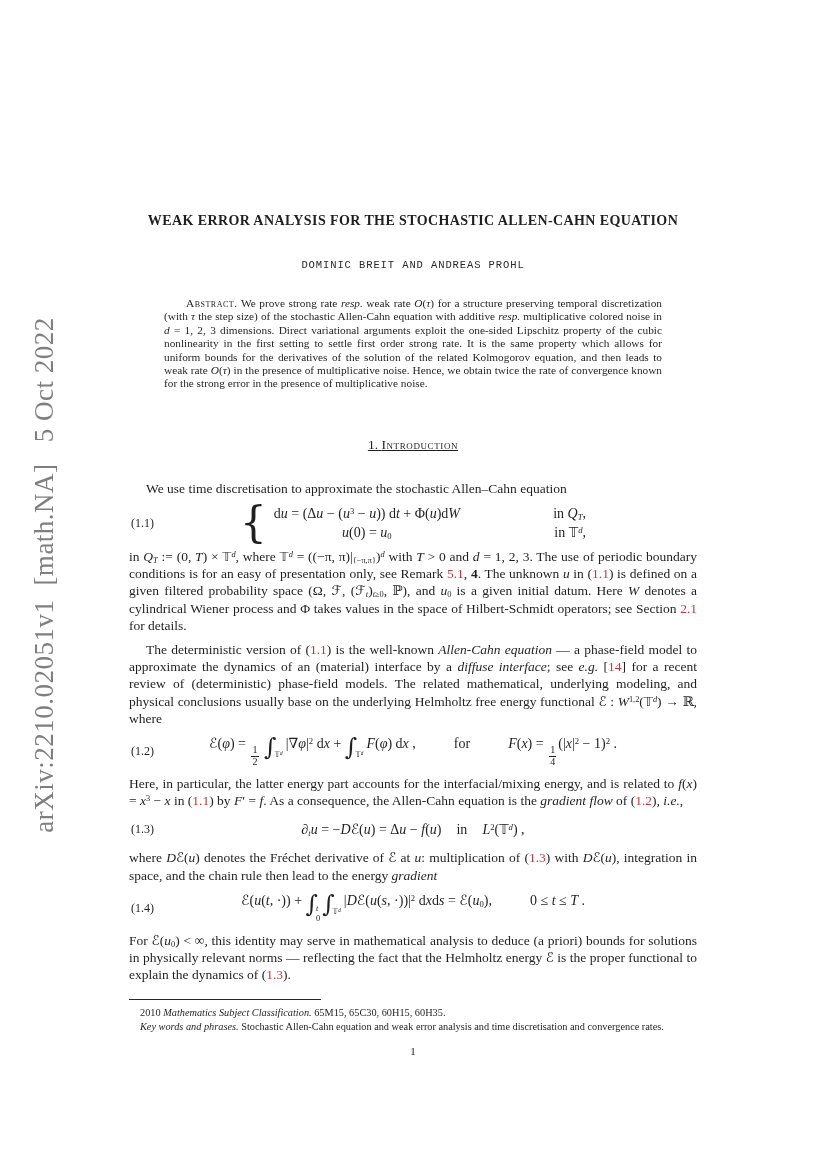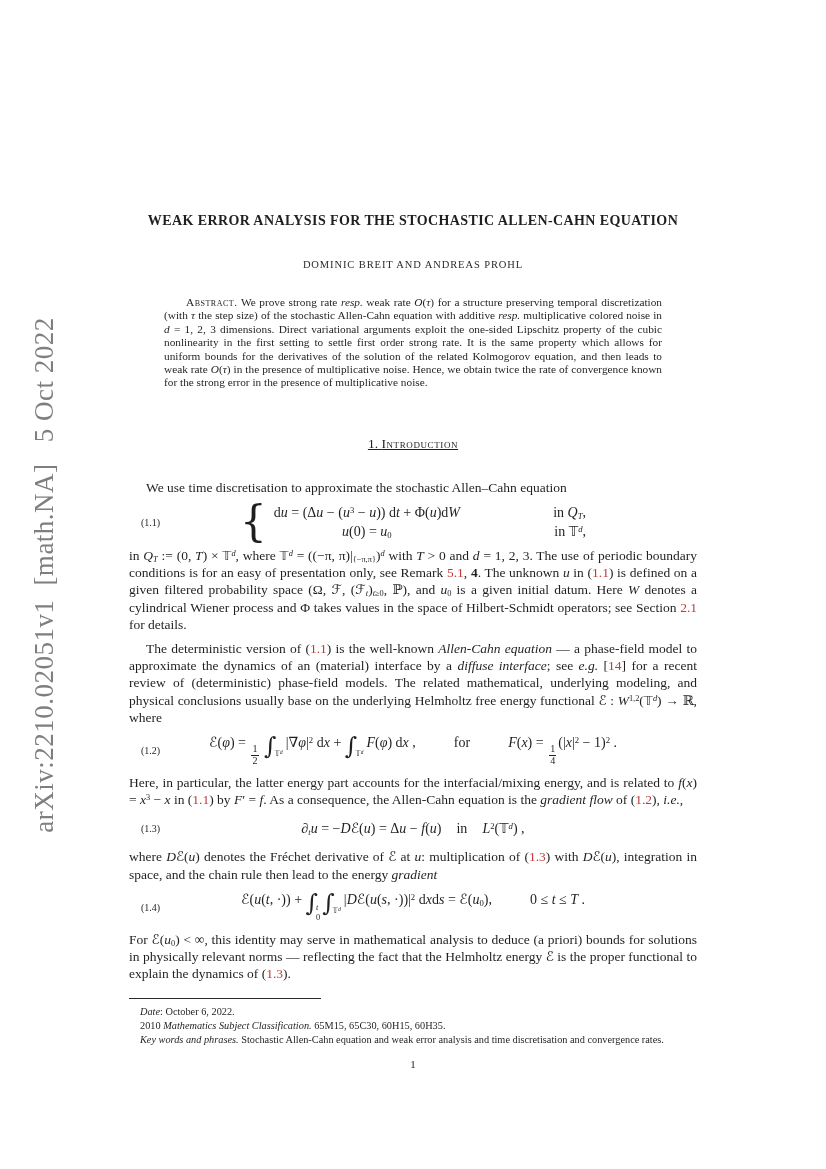--- a/index.html
+++ b/index.html
@@ -11,37 +11,37 @@
   
   .stamp{
     position:absolute;left:44px;top:575px;
     transform:translate(-50%,-50%) rotate(-90deg);
     white-space:nowrap;color:#7f7f7f;font-size:27px;letter-spacing:.5px;
     font-family:"Liberation Serif","DejaVu Serif",serif;
   }
   
   .col{position:absolute;left:129px;top:200px;width:568px;}
   .title{font-size:14px;font-weight:bold;text-align:center;letter-spacing:.4px;line-height:18px;margin:12px;}
-  .authors{margin-top:29px;text-align:center;font-size:10.5px;letter-spacing:.9px;color:#2a2a2a;}
+  .authors{margin-top:29px;text-align:center;font-size:10.5px;letter-spacing:.9px;color:#2a2a2a;font-family:Liberation Mono, monospace;}
   .abstract{margin:26px auto 12px auto;width:498px;}
   .abstract p{margin:0;font-size:11.3px;line-height:13.4px;text-align:justify;text-indent:22px;}
   .abs-label{font-variant:small-caps;letter-spacing:.5px;}
   .sec-head{margin-top:46px;text-align:center;font-size:13.5px;text-decoration:underline;}
   .sec-head .sc{font-variant:small-caps;letter-spacing:.6px;}
   p.body{margin:0;font-size:13.5px;line-height:17.2px;text-align:justify;}
   p.indent{text-indent:17px;margin-top:7px;}
   i{font-style:italic;}
   sup{font-size:.62em;vertical-align:.45em;line-height:0;}
   sub{font-size:.62em;vertical-align:-.25em;line-height:0;}
   .link{color:var(--link-red,#c23b3b);}
   .scr{font-family:"DejaVu Serif","DejaVu Sans",serif;}
   .bb{font-family:"DejaVu Sans","DejaVu Serif",sans-serif;font-size:.95em;}
   
   .eq{position:relative;display:flex;justify-content:center;align-items:center;font-size:14px;}
-  .eq-num{position:absolute;left:12px;top:50%;transform:translateY(-50%);font-size:10px;}
+  .eq-num{position:absolute;left:2px;top:50%;transform:translateY(-50%);font-size:12px;}
   .eq11{margin:5px 0 4px 0;}
   .sys{display:flex;align-items:center;}
   .brace{font-size:42px;font-weight:300;line-height:1;margin-right:7px;font-family:"DejaVu Serif",serif;}
   .sys-grid{display:grid;grid-template-columns:auto 118px;column-gap:8px;}
   .sys-grid .m{text-align:center;line-height:19px;}
   .sys-grid .w{text-align:right;line-height:19px;}
   .eq-disp{margin:7px 0 7px 0;min-height:34px;}
   .frac{display:inline-flex;flex-direction:column;text-align:center;font-size:.72em;line-height:1.05;vertical-align:-.55em;margin:0 2px;}
   .frac .fn{border-bottom:.9px solid #222;padding:0 1px;}
   .int{font-size:1.7em;line-height:0;vertical-align:-.28em;font-family:"DejaVu Serif",serif;}
@@ -121,21 +121,20 @@
       <span><span class="scr">ℰ</span>(<i>u</i>(<i>t</i>, ·)) + <span class="int">∫</span><span class="ils">
             <span><i>t</i></span>
             <span>0</span>
           </span><span class="int">∫</span><span class="ilb"><span class="bb">𝕋</span><sup><i>d</i></sup></span>|<i>D</i><span class="scr">ℰ</span>(<i>u</i>(<i>s</i>, ·))|<sup>2</sup> d<i>x</i>d<i>s</i> = <span class="scr">ℰ</span>(<i>u</i><sub>0</sub>),<span class="sp"></span>0 ≤ <i>t</i> ≤ <i>T</i> .</span>
     </div>
 
     <p class="body">For <span class="scr">ℰ</span>(<i>u</i><sub>0</sub>) &lt; ∞, this identity may serve in mathematical analysis to deduce (a priori) bounds for solutions in physically relevant norms — reflecting the fact that the Helmholtz energy <span class="scr">ℰ</span> is the proper functional to explain the dynamics of (<span class="link">1.3</span>).</p>
 
     <div class="footnote">
       <div class="fn-rule"></div>
-      <p class="fn-line"><i>Date</i>: October 6, 2022.</p>
       <p class="fn-line">2010 <i>Mathematics Subject Classification.</i> 65M15, 65C30, 60H15, 60H35.</p>
       <p class="fn-line"><i>Key words and phrases.</i> Stochastic Allen-Cahn equation and weak error analysis and time discretisation and convergence rates.</p>
     </div>
 
     <div class="pageno">1</div>
 
   </div>
 </div>
 
 </body></html>

